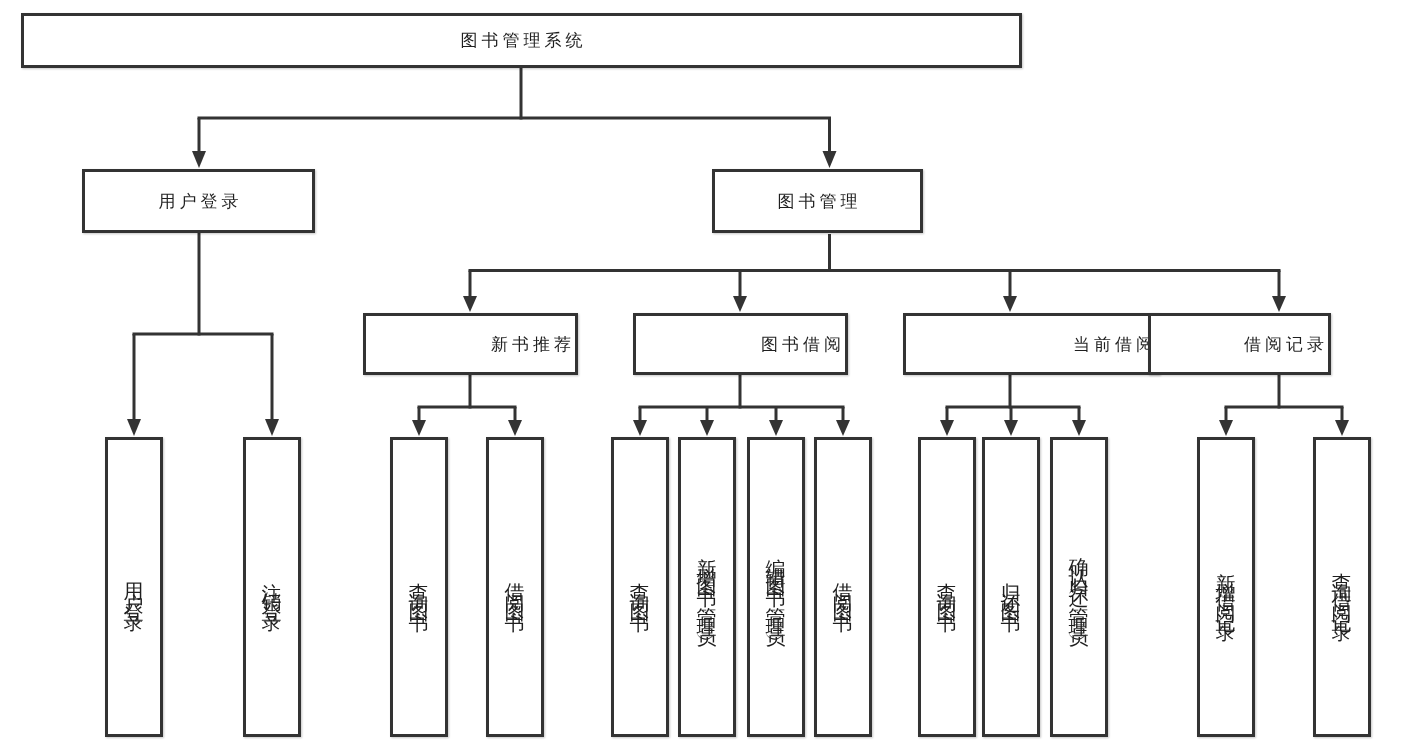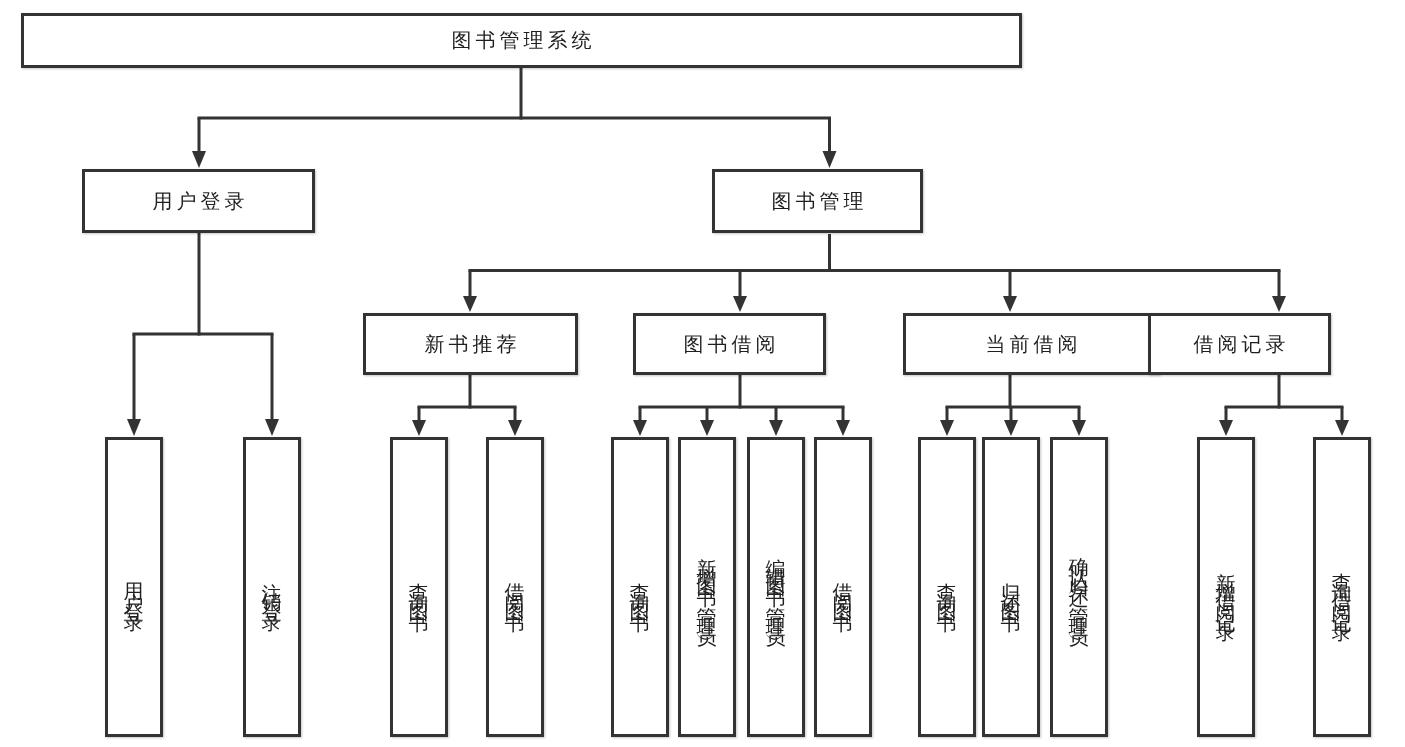--- a/index.html
+++ b/index.html
@@ -43,24 +43,24 @@
     display: flex;
     align-items: center;
     justify-content: center;
     box-shadow: 1px 1px 2px rgba(0,0,0,0.22);
     z-index: 2;
   }
   .root {
     left: 21px; top: 13px; width: 1001px; height: 55px;
   }
   .h2 { top: 169px; height: 64px; }
-  .h3 { top: 313px; height: 62px; }
+  .h3 { top: 313px; height: 62px; justify-content: flex-end; }
   .leaf { top: 437px; height: 300px; width: 58px; }
   .hlbl {
-    font-size: 20px;
+    font-size: 17px;
     letter-spacing: 4px;
     text-indent: 4px;
     color: var(--text, #1f1f1f);
     white-space: nowrap;
   }
   .vlbl {
     writing-mode: vertical-rl;
     text-orientation: mixed;
     font-size: 20px;
     letter-spacing: 10px;
@@ -151,21 +151,21 @@
   <div class="box h2" style="left:82px;width:233px">
     <span class="hlbl">用户登录</span>
   </div>
   <div class="box h2" style="left:712px;width:211px">
     <span class="hlbl">图书管理</span>
   </div>
 
   <div class="box h3" style="left:363px;width:215px">
     <span class="hlbl">新书推荐</span>
   </div>
-  <div class="box h3" style="left:633px;width:193px">
+  <div class="box h3" style="left:633px;width:215px">
     <span class="hlbl">图书借阅</span>
   </div>
   <div class="box h3" style="left:903px;width:257px">
     <span class="hlbl">当前借阅</span>
   </div>
   <div class="box h3" style="left:1148px;width:183px">
     <span class="hlbl">借阅记录</span>
   </div>
 
   <div class="box leaf" style="left:105px">

